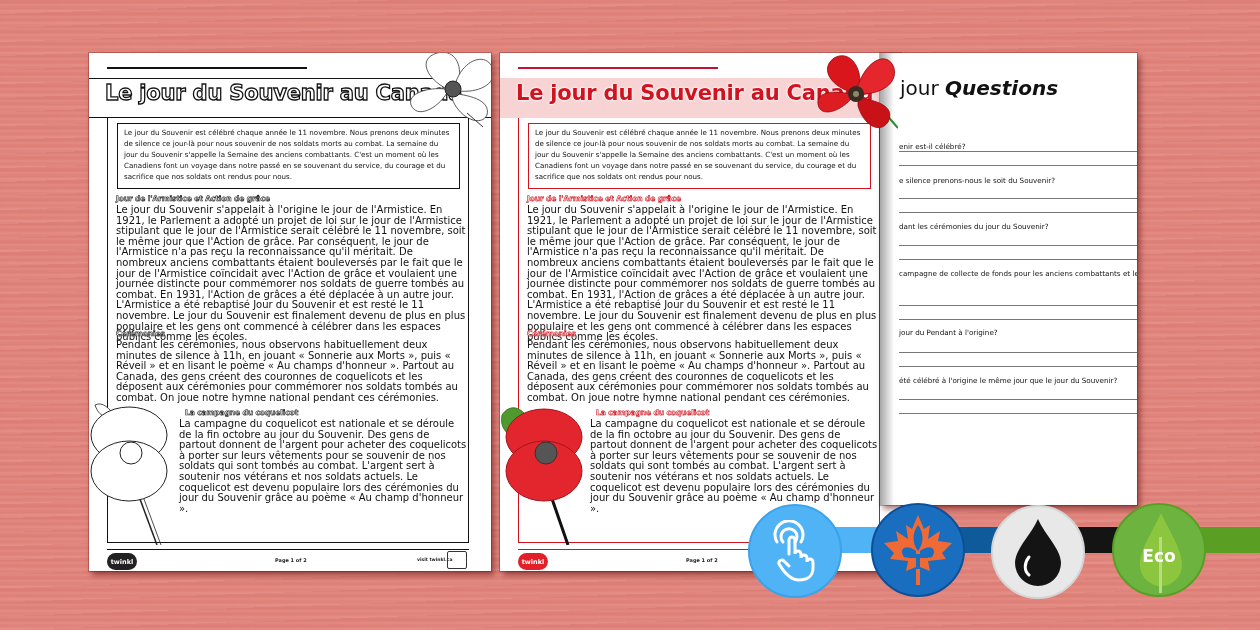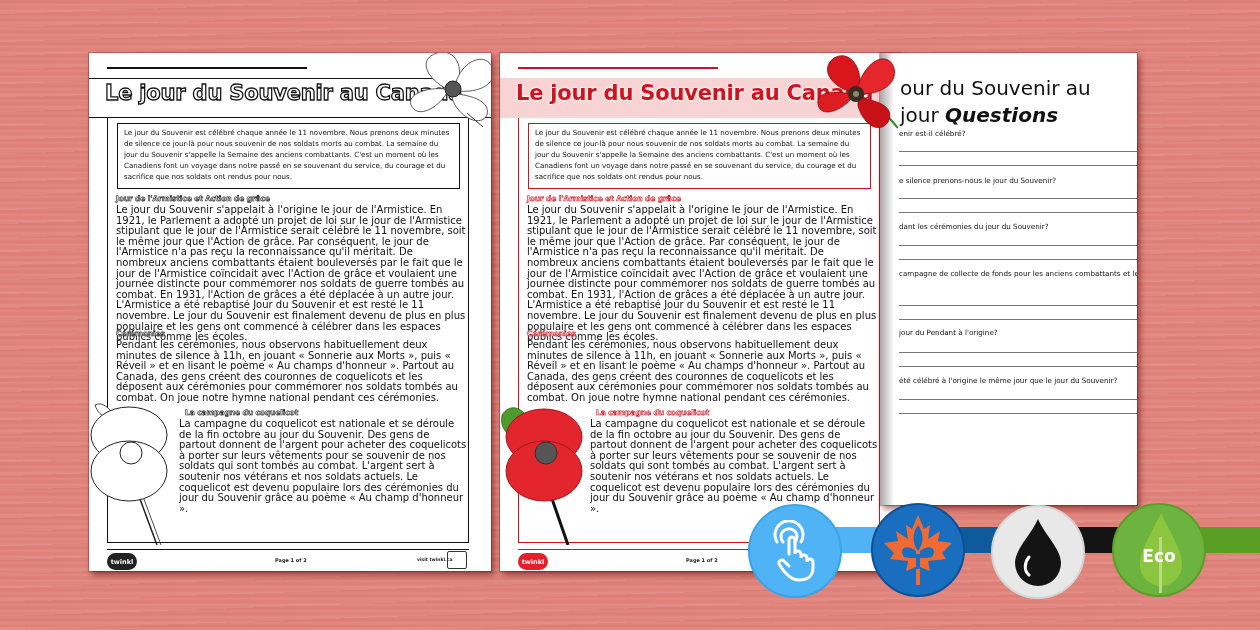--- a/index.html
+++ b/index.html
@@ -203,29 +203,28 @@
   <div class="body-text" style="left:90px;top:366px;width:290px">La campagne du coquelicot est nationale et se déroule de la fin octobre au jour du Souvenir. Des gens de partout donnent de l'argent pour acheter des coquelicots à porter sur leurs vêtements pour se souvenir de nos soldats qui sont tombés au combat. L'argent sert à soutenir nos vétérans et nos soldats actuels. Le coquelicot est devenu populaire lors des cérémonies du jour du Souvenir grâce au poème « Au champ d'honneur ».</div>
 
   <div class="footer-rule"></div>
   <div class="logo">twinkl</div>
   <div class="page-num">Page 1 of 2</div>
 </div>
 
 <div class="page" id="page-questions">
   <div class="q-shadow"></div>
   <div class="q-title">
-    <div>our du Souvenir au</div>
     <div><span>jour </span><b>Questions</b></div>
   </div>
 
-  <div class="q-item" style="top:76px">enir est-il célébré?</div>
+  <div class="q-item" style="top:89px">enir est-il célébré?</div>
   <div class="q-line" style="top:98px"></div>
   <div class="q-line" style="top:112px"></div>
 
-  <div class="q-item" style="top:123px">e silence prenons-nous le jour du Souvenir?</div>
+  <div class="q-item" style="top:123px">e silence prenons-nous le soit du Souvenir?</div>
   <div class="q-line" style="top:145px"></div>
   <div class="q-line" style="top:159px"></div>
 
   <div class="q-item" style="top:169px">dant les cérémonies du jour du Souvenir?</div>
   <div class="q-line" style="top:192px"></div>
   <div class="q-line" style="top:206px"></div>
 
   <div class="q-item" style="top:216px">campagne de collecte de fonds pour les anciens combattants et les</div>
   <div class="q-line" style="top:252px"></div>
   <div class="q-line" style="top:266px"></div>

